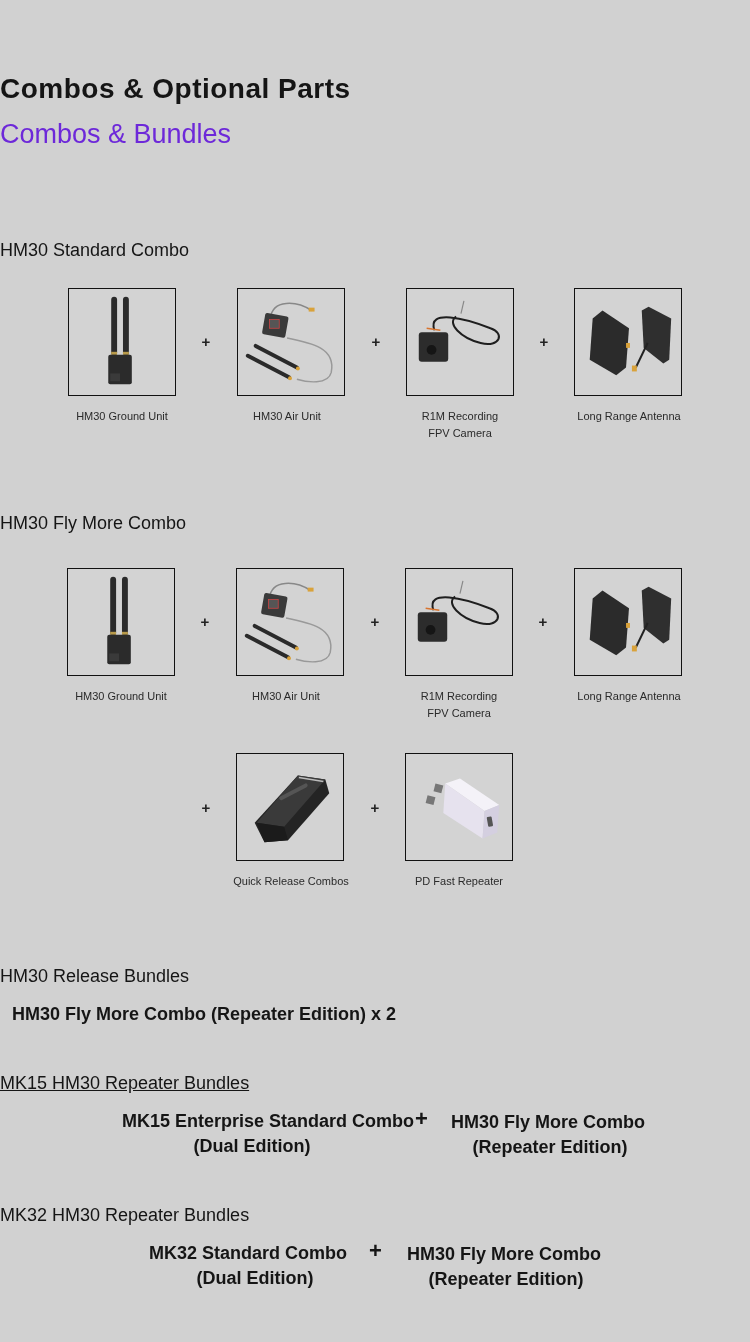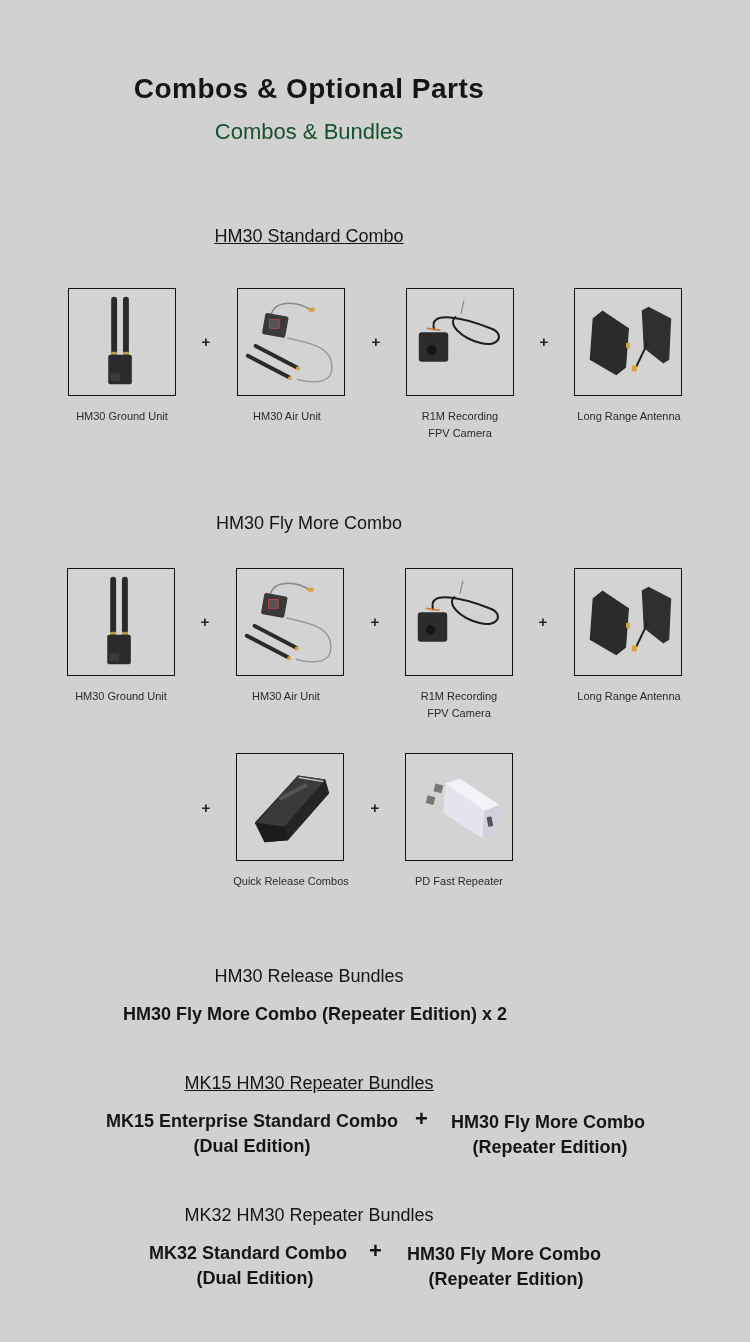--- a/index.html
+++ b/index.html
@@ -1,20 +1,20 @@
 <!DOCTYPE html>
 <html><head>
 <meta charset="utf-8">
 <style>
   * { box-sizing: border-box; margin: 0; padding: 0; }
   html, body { width: 750px; height: 1342px; background: #d1d1d1; overflow: hidden; }
   body { position: relative; font-family: "Liberation Sans", "DejaVu Sans", sans-serif; color: #111; }
-  .center-text { position: absolute; left: 0; width: 618px; text-align: center; white-space: nowrap; }
+  .center-text { position: absolute; left: 0; width: 618px; white-space: nowrap; }
   .h1 { top: 73px; font-size: 28px; font-weight: 700; letter-spacing: 0.5px; color: #151515; }
-  .h2 { top: 119px; font-size: 22px; font-weight: 400; color: #14532d; }
+  .h2 { top: 119px; font-size: 27px; font-weight: 400; color: #6d28d9; }
   .sec { font-size: 18px; font-weight: 400; color: #151515; }
   .bold18 { font-size: 18px; font-weight: 700; color: #151515; }
   .box {
     position: absolute; width: 108px; height: 108px;
     border: 1.5px solid #111; background: #d3d3d3;
     overflow: hidden;
   }
   .box svg { width: 100%; height: 100%; display: block; }
   .plus { position: absolute; font-size: 15px; font-weight: 700; color: #222; width: 16px; text-align: center; line-height: 16px; }
   .label {
@@ -26,21 +26,21 @@
     text-align: center; white-space: nowrap; line-height: 25px;
   }
   .bundle-plus { position: absolute; font-size: 22px; font-weight: 700; color: #151515; }
 </style>
 </head>
 <body>
 
 <div class="center-text h1">Combos &amp; Optional Parts</div>
 <div class="center-text h2">Combos &amp; Bundles</div>
 
-<div class="center-text sec" style="top:226px;text-decoration:underline;">HM30 Standard Combo</div>
+<div class="center-text sec" style="top:240px;">HM30 Standard Combo</div>
 
 <div>
 
   <div class="box" style="left:68px; top:288px;">
     <svg viewBox="0 0 108 108">
       <rect x="43" y="8" width="6" height="60" rx="3" fill="#2a2a2a"></rect>
       <rect x="55" y="8" width="6" height="60" rx="3" fill="#2a2a2a"></rect>
       <rect x="43" y="64" width="6" height="3" fill="#b89a4a"></rect>
       <rect x="55" y="64" width="6" height="3" fill="#b89a4a"></rect>
       <rect x="40" y="67" width="24" height="30" rx="2" fill="#2b2b2b"></rect>
@@ -171,21 +171,21 @@
     </svg>
   </div>
   <div class="label" style="left:216px; top:873px;">Quick Release Combos</div>
   <div class="label" style="left:384px; top:873px;">PD Fast Repeater</div>
 </div>
 
 <div class="center-text sec" style="top:966px;">HM30 Release Bundles</div>
 <div class="center-text bold18" style="top:1004px;padding-left:12px;">HM30 Fly More Combo (Repeater Edition) x 2</div>
 
 <div class="center-text sec" style="top:1073px;text-decoration:underline;">MK15 HM30 Repeater Bundles</div>
-<div class="bundle-line" style="left:96px; width:312px; top:1109px;">MK15 Enterprise Standard Combo</div>
+<div class="bundle-line" style="left:112px; width:312px; top:1109px;">MK15 Enterprise Standard Combo</div>
 <div class="bundle-line" style="left:96px; width:312px; top:1134px;">(Dual Edition)</div>
 <div class="bundle-plus" style="left:415px; top:1106px;">+</div>
 <div class="bundle-line" style="left:440px; width:216px; top:1110px;">HM30 Fly More Combo</div>
 <div class="bundle-line" style="left:450px; width:200px; top:1135px;">(Repeater Edition)</div>
 
 <div class="center-text sec" style="top:1205px;">MK32 HM30 Repeater Bundles</div>
 <div class="bundle-line" style="left:140px; width:216px; top:1241px;">MK32 Standard Combo</div>
 <div class="bundle-line" style="left:150px; width:210px; top:1266px;">(Dual Edition)</div>
 <div class="bundle-plus" style="left:369px; top:1238px;">+</div>
 <div class="bundle-line" style="left:398px; width:212px; top:1242px;">HM30 Fly More Combo</div>

